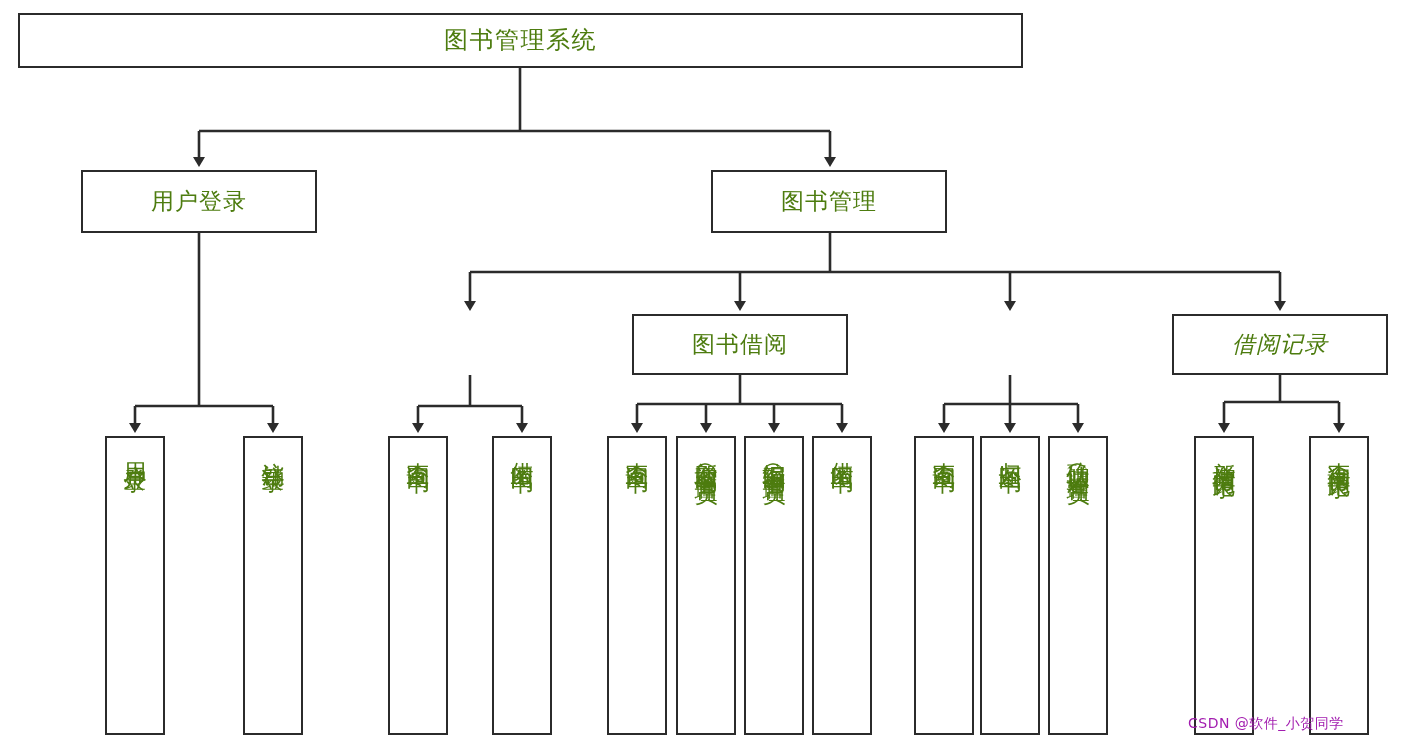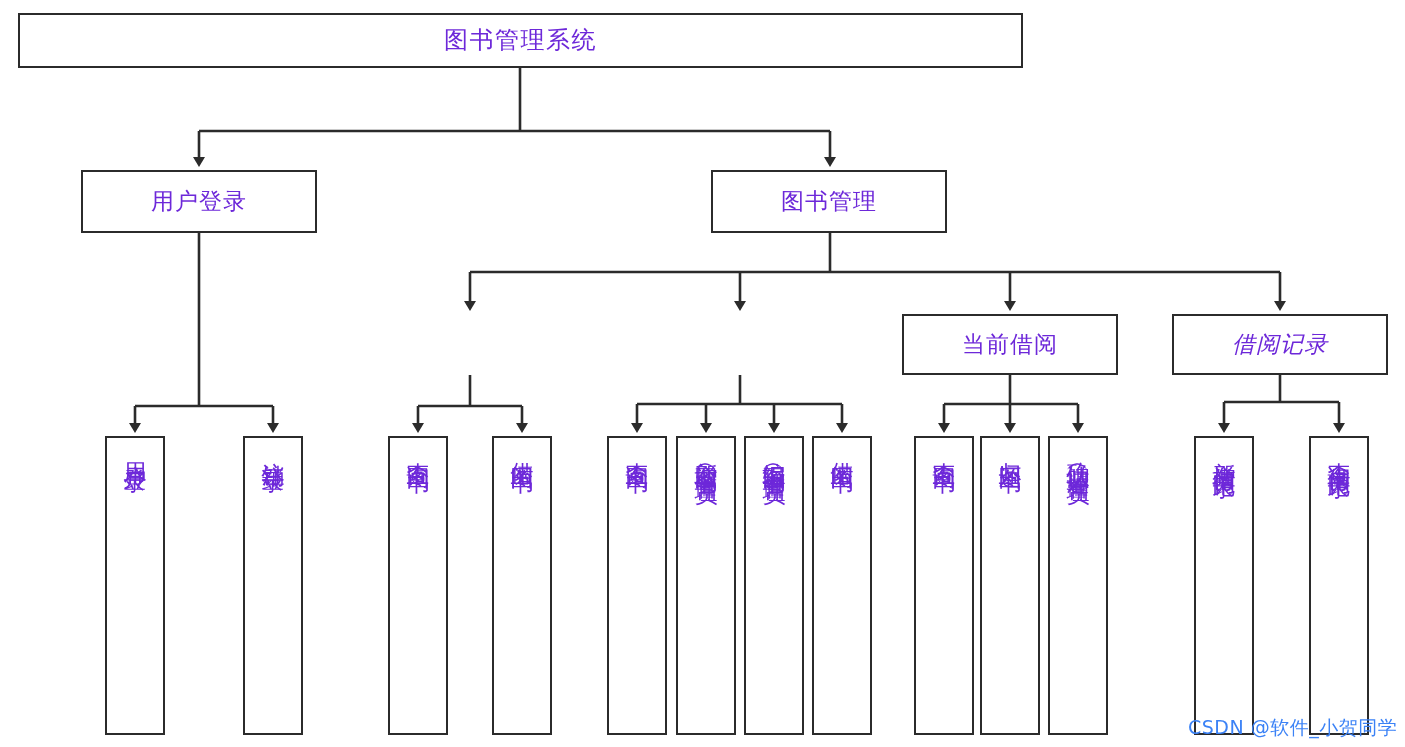--- a/index.html
+++ b/index.html
@@ -29,21 +29,21 @@
     position: absolute;
     box-sizing: border-box;
     border: 2px solid #2b2b2b;
     background: #ffffff;
     display: flex;
     align-items: center;
     justify-content: center;
     z-index: 2;
   }
   .node .lbl {
-    color: #6d28d9;
+    color: #4d7c0f;
     line-height: 1.12;
     text-align: center;
     white-space: nowrap;
   }
   
   .node.h .lbl {
     font-size: 23px;
     letter-spacing: 1px;
   }
   .node.root .lbl {
@@ -57,22 +57,22 @@
   }
   .node.v .lbl {
     writing-mode: vertical-rl;
     text-orientation: upright;
     font-size: 23px;
     letter-spacing: 3px;
     line-height: 1;
   }
   .watermark {
     position: absolute;
-    color: #3b82f6;
-    font-size: 19px;
+    color: #a21caf;
+    font-size: 14px;
     letter-spacing: 0.5px;
     white-space: nowrap;
     z-index: 3;
   }
 </style>
 </head>
 <body>
 
 <div id="canvas">
 
@@ -130,22 +130,22 @@
     <span class="lbl">图书管理系统</span>
   </div>
 
   <div class="node h" style="left:81px; top:170px; width:236px; height:63px;">
     <span class="lbl">用户登录</span>
   </div>
   <div class="node h" style="left:711px; top:170px; width:236px; height:63px;justify-content:center;">
     <span class="lbl">图书管理</span>
   </div>
 
-  <div class="node h" style="left:902px; top:314px; width:216px; height:61px;">
-    <span class="lbl">当前借阅</span>
+  <div class="node h" style="left:632px; top:314px; width:216px; height:61px;">
+    <span class="lbl">图书借阅</span>
   </div>
   <div class="node h" style="left:1172px; top:314px; width:216px; height:61px;font-style:italic;">
     <span class="lbl">借阅记录</span>
   </div>
 
   <div class="node v" style="left:105px; top:436px; width:60px; height:299px;">
     <span class="lbl">用户登录</span>
   </div>
   <div class="node v" style="left:243px; top:436px; width:60px; height:299px;">
     <span class="lbl">注销登录</span>

